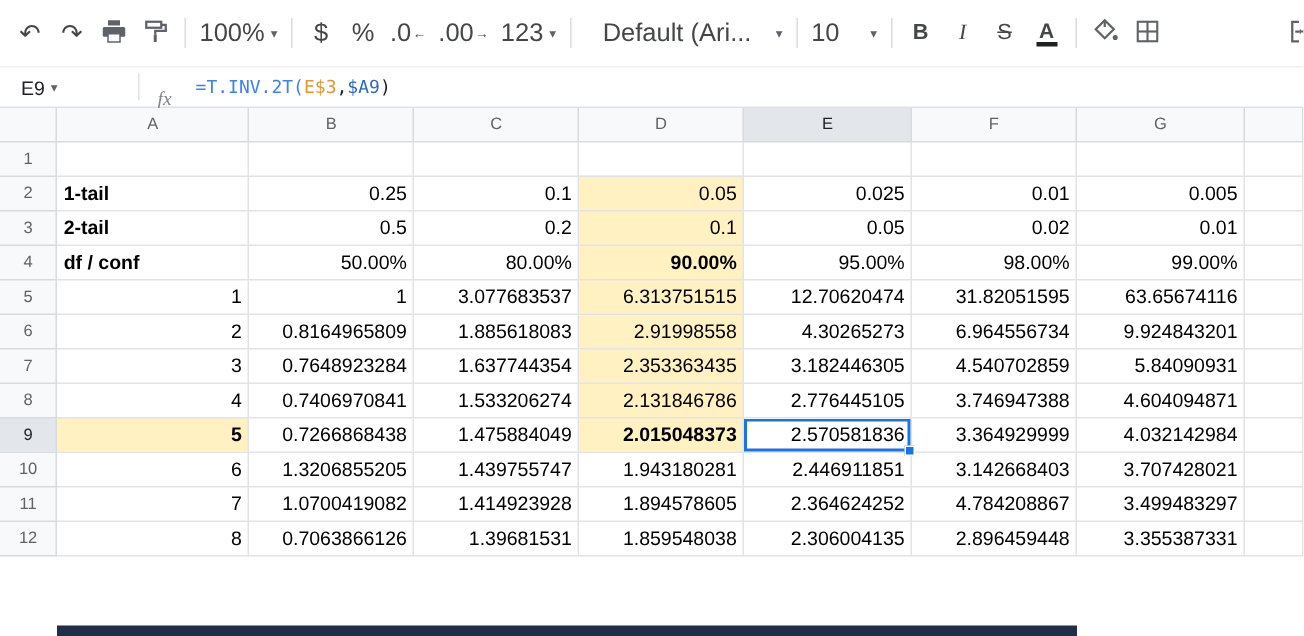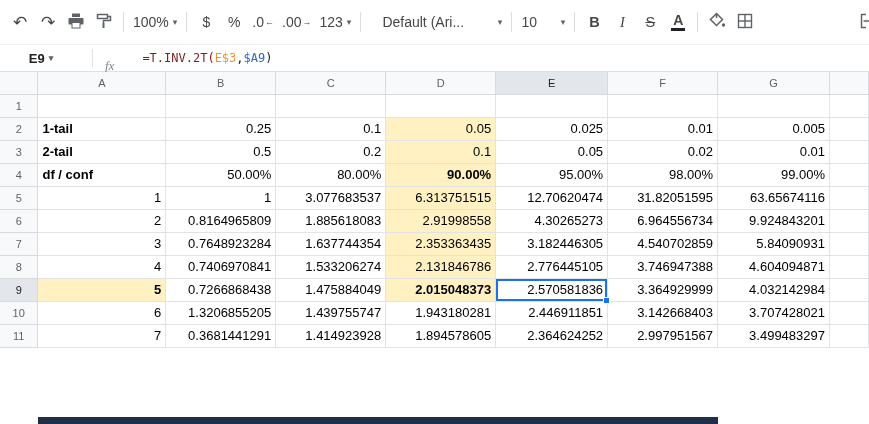--- a/index.html
+++ b/index.html
@@ -7,36 +7,36 @@
     font-family:"Liberation Sans", sans-serif; position:relative; }
 
   
   .toolbar { height:44px; display:flex; align-items:center; padding:0 6px;
     background:#fff; position:relative; overflow:hidden; }
   .tb-btn { display:flex; align-items:center; justify-content:center; height:28px;
     min-width:28px; padding:0 4px; border:none; background:transparent; border-radius:4px;
     color:#444746; font-family:inherit; cursor:pointer; flex:none; }
   .tb-sep { width:1px; height:20px; background:#dadce0; margin:0 5px; flex:none; }
   .uicon { font-size:17px; color:#444746; line-height:1; }
-  .tb-label { font-size:14px; color:#444746; white-space:nowrap; }
+  .tb-label { font-size:17px; color:#444746; white-space:nowrap; }
   .caret { font-size:9px; color:#5f6368; margin-left:4px; line-height:1; }
   .mini-arrow { font-size:9px; color:#444746; margin-left:1px; }
   .bold-glyph { font-weight:700; font-size:14.5px; }
   .italic-glyph { font-style:italic; font-size:14.5px; font-family:"Liberation Serif",serif; }
   .strike-glyph { text-decoration:line-through; font-size:14.5px; }
   .a-glyph { font-weight:600; font-size:14px; border-bottom:3px solid #202124; padding:0 2px; line-height:1.1; }
   .font-box { width:128px; justify-content:space-between;margin-left:12px; }
   .size-box { width:52px; justify-content:space-between; }
   .merge-abs { position:absolute; right:-13px; top:8px; }
 
   
   .fbar { height:28px; display:flex; align-items:center; border-top:1px solid #eef0f2;
     border-bottom:1px solid #dfe1e4; background:#fff; }
-  .namebox { width:92px; display:flex; align-items:center; justify-content:center;
-    padding:0 10px 0 0; font-size:13px; color:#202124; cursor:pointer;font-weight:bold; }
+  .namebox { width:92px; display:flex; align-items:center; justify-content:flex-start;
+    padding:0 10px 0 14px; font-size:13px; color:#202124; cursor:pointer; }
   .fbar-sep { width:1px; height:18px; background:#e0e2e4; flex:none; }
   .fx { font-style:italic; color:#80868b; font-size:13px; margin:16px 16px 0 12px;
     font-family:"Liberation Serif", serif; }
   .ftext { font-family:"DejaVu Sans Mono", monospace; font-size:12px; color:#202124;
     white-space:pre; flex:1; }
 
   
   .grid { position:absolute; top:72px; left:0; }
   table { border-collapse:collapse; table-layout:fixed; }
   th { background:#f8f9fa; color:#5f6368; font-weight:400; font-size:11px;
@@ -175,21 +175,21 @@
     </button>
   </div>
 
   <div class="fbar">
     <div class="namebox">
       <span>E9</span>
       <span class="caret">▾</span>
     </div>
     <div class="fbar-sep"></div>
     <span class="fx">fx</span>
-    <div class="ftext"><span style="color: #7f1d1d; margin-left: 12px;">=T.INV.2T(</span><span style="color: rgb(232, 150, 46);">E$3</span><span style="color: rgb(32, 33, 36);">,</span><span style="color: rgb(42, 102, 204);">$A9</span><span style="color: rgb(32, 33, 36);">)</span></div>
+    <div class="ftext"><span style="color: #3b82f6;">=T.INV.2T(</span><span style="color: rgb(232, 150, 46);">E$3</span><span style="color: rgb(32, 33, 36);">,</span><span style="color: rgb(42, 102, 204);">$A9</span><span style="color: rgb(32, 33, 36);">)</span></div>
   </div>
 
   <div class="grid">
     <table>
         <colgroup>
           <col style="width: 38px;">
           <col style="width: 128px;">
           <col style="width: 110px;">
           <col style="width: 110px;">
           <col style="width: 110px;">
@@ -316,26 +316,37 @@
             <td class="">1.439755747</td>
             <td class="">1.943180281</td>
             <td class="">2.446911851</td>
             <td class="">3.142668403</td>
             <td class="">3.707428021</td>
             <td class=""></td>
           </tr>
           <tr>
             <th class="rowhdr">11</th>
             <td class="">7</td>
-            <td class="">0.3681441291</td>
+            <td class="">1.0700419082</td>
             <td class="">1.414923928</td>
             <td class="">1.894578605</td>
             <td class="">2.364624252</td>
-            <td class="">2.997951567</td>
+            <td class="">4.784208867</td>
             <td class="">3.499483297</td>
+            <td class=""></td>
+          </tr>
+          <tr>
+            <th class="rowhdr">12</th>
+            <td class="">8</td>
+            <td class="">0.7063866126</td>
+            <td class="">1.39681531</td>
+            <td class="">1.859548038</td>
+            <td class="">2.306004135</td>
+            <td class="">2.896459448</td>
+            <td class="">3.355387331</td>
             <td class=""></td>
           </tr>
         </tbody>
       </table>
   </div>
 
   <div class="band"></div>
 
 </div>
 

